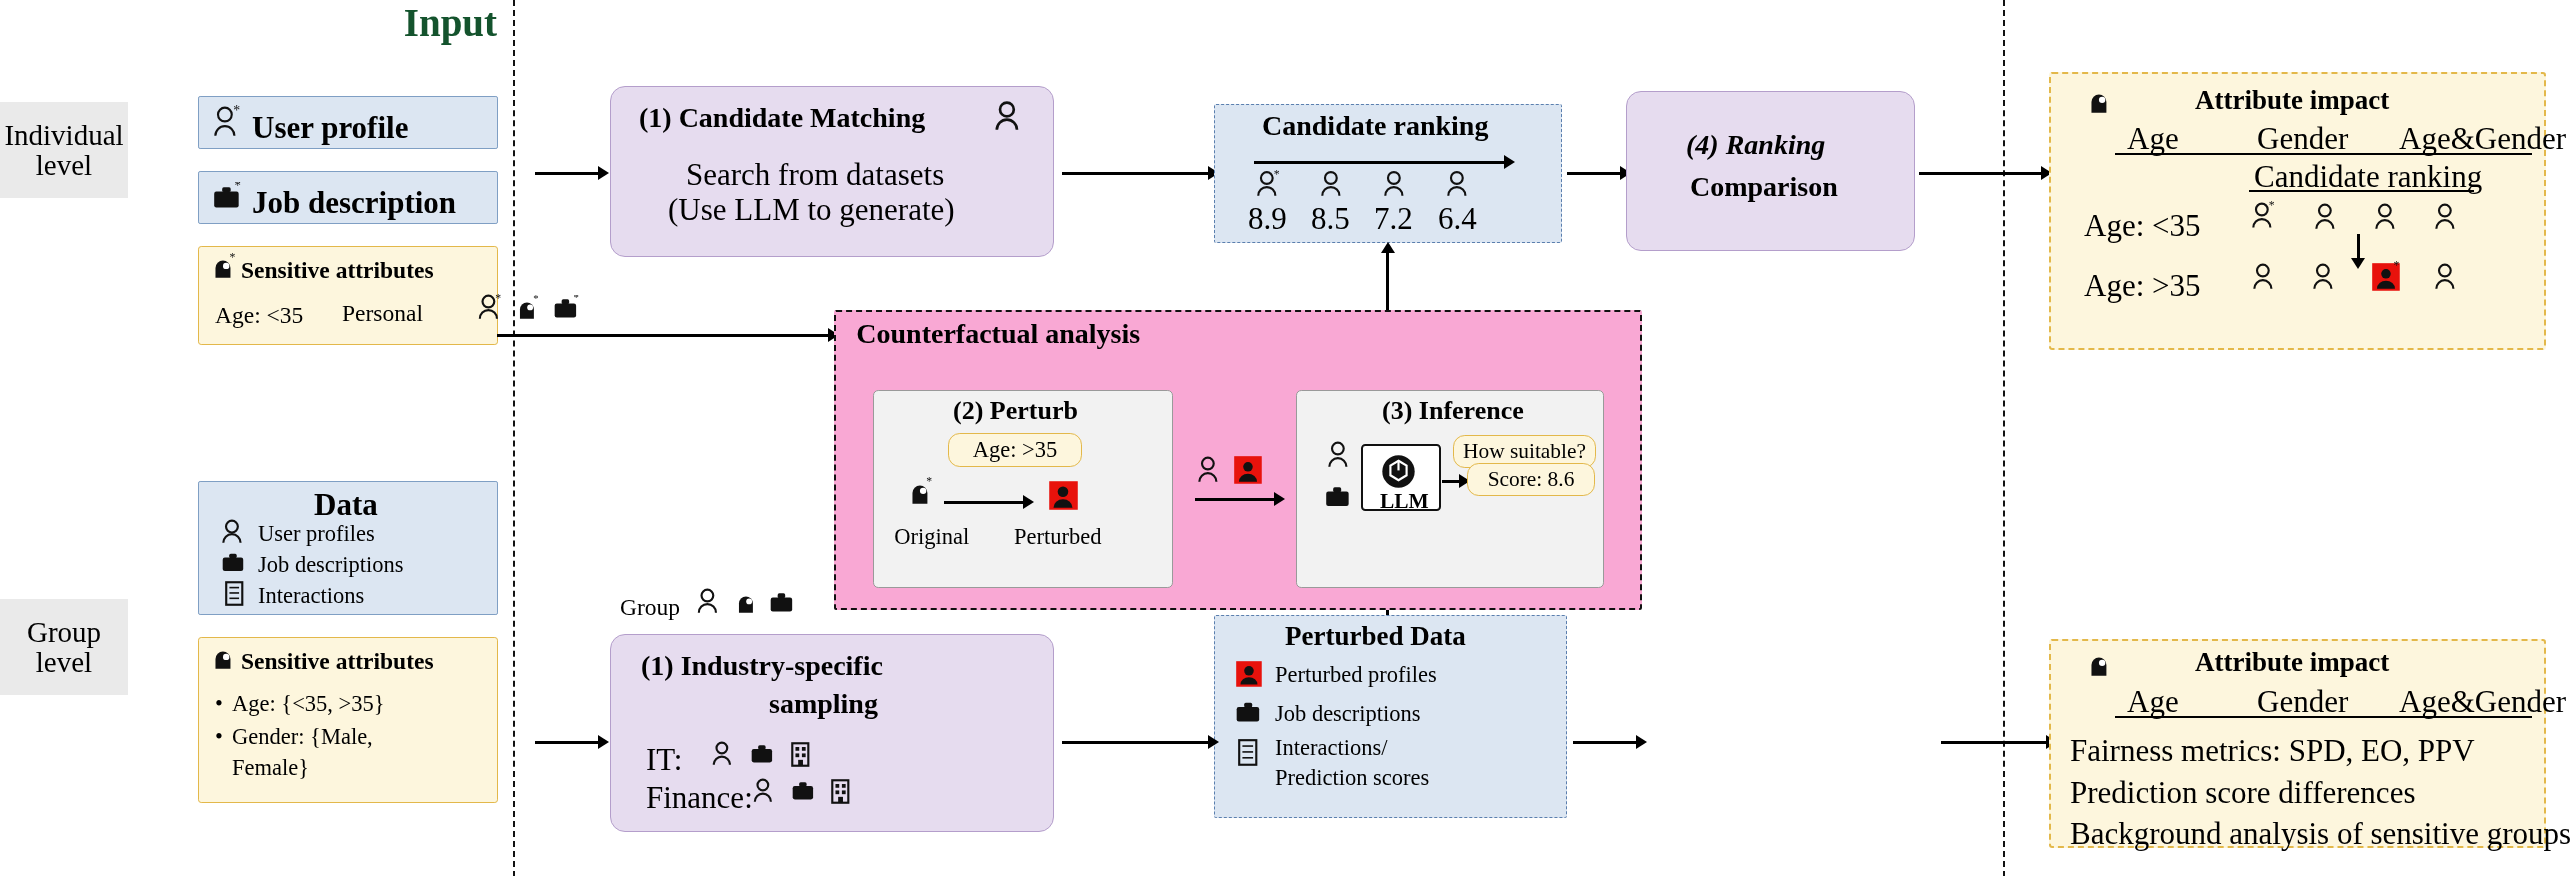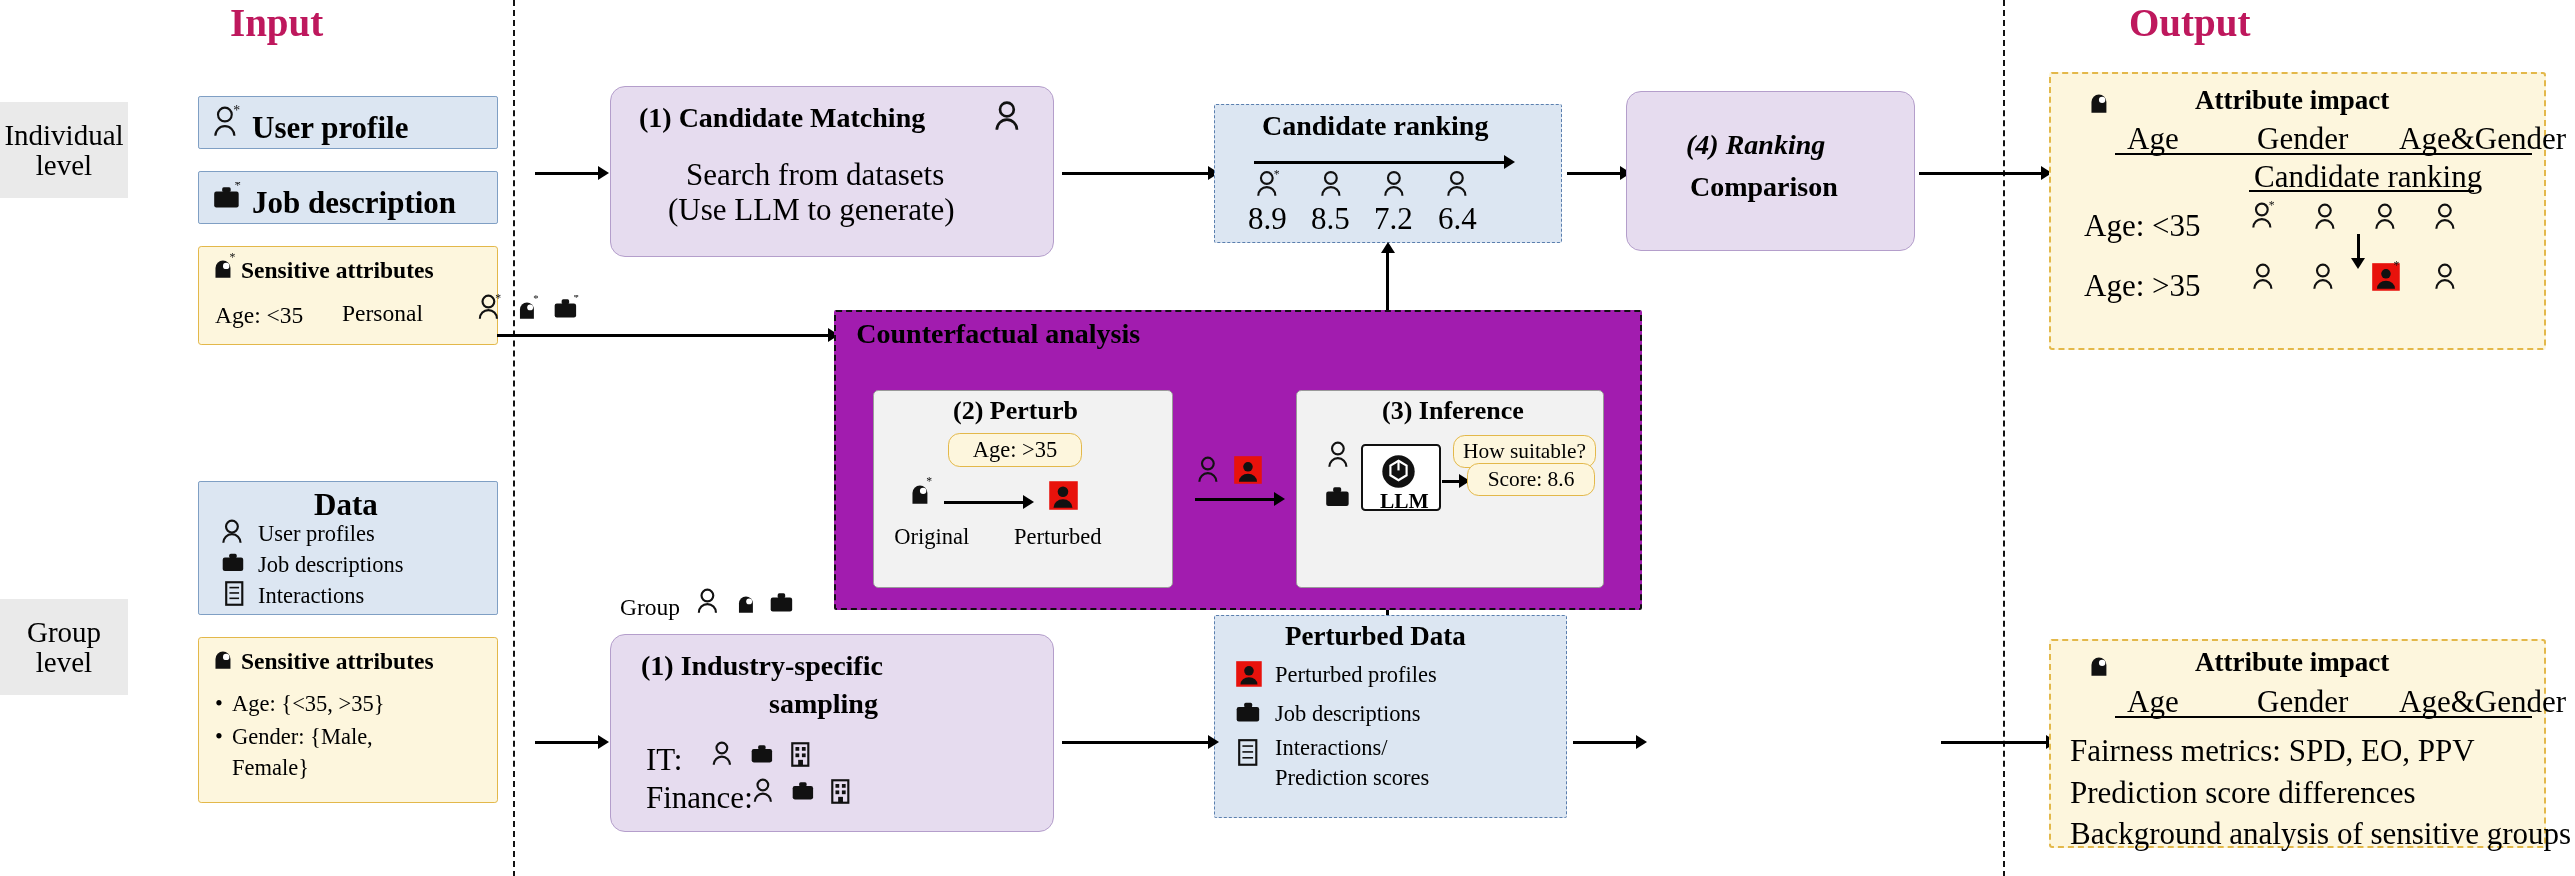--- a/index.html
+++ b/index.html
@@ -28,22 +28,22 @@
     border-left: 2.7px dashed #111;
     top: 0;
     height: 877px;
   }
 
   .hdr {
     position: absolute;
     font-size: 39px;
     font-weight: bold;
     font-family: "Liberation Serif", serif;
-    color: #be185d;
-    text-align: left;
+    color: #14532d;
+    text-align: right;
   }
 
   .levellabel {
     position: absolute;
     background: #eaeaea;
     border: 0;
     font-size: 29px;
     font-family: "Liberation Serif", serif;
     color: #000;
     text-align: center;
@@ -82,21 +82,21 @@
     background: #e6dcef;
     border: 1.6px solid #b49ecb;
     border-radius: 15px;
   }
   .gray-box {
     background: #f2f2f2;
     border: 1.6px solid #9a9a9a;
     border-radius: 5.3px;
   }
   .dash-box {
-    background: #a21caf;
+    background: #f9a8d4;
     border: 2.1px dashed #111;
     border-radius: 2.1px;
     text-align: right;
   }
   .pill {
     position: absolute;
     background: #fdf6dd;
     border: 1.6px solid #e3b84a;
     border-radius: 11.8px;
     font-size: 20.3px;
@@ -162,21 +162,20 @@
 </style>
 </head>
 <body>
 
 <div class="canvas">
 
   <div class="vdash" style="left:513px;"></div>
   <div class="vdash" style="left:2003px;"></div>
 
   <div class="hdr" style="left:230px; top:0px; width:267px;">Input</div>
-  <div class="hdr" style="left:2129px; top:0px; width:321px;">Output</div>
 
   <div class="levellabel" style="left:0px; top:102px; width:128px; height:96px;">
     <span>Individual</span>
     <span>level</span>
   </div>
   <div class="levellabel" style="left:0px; top:599px; width:128px; height:96px;">
     <span>Group</span>
     <span>level</span>
   </div>
 

